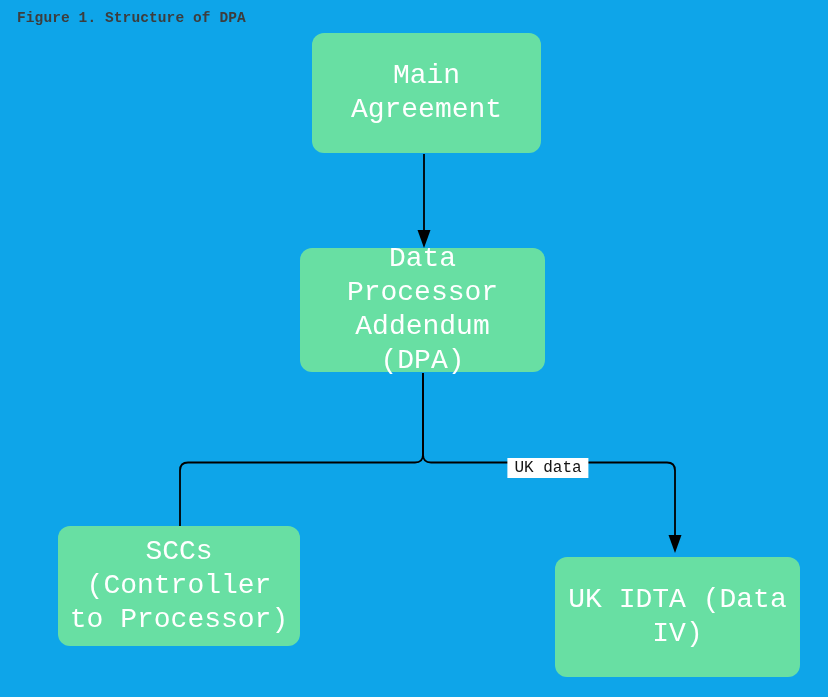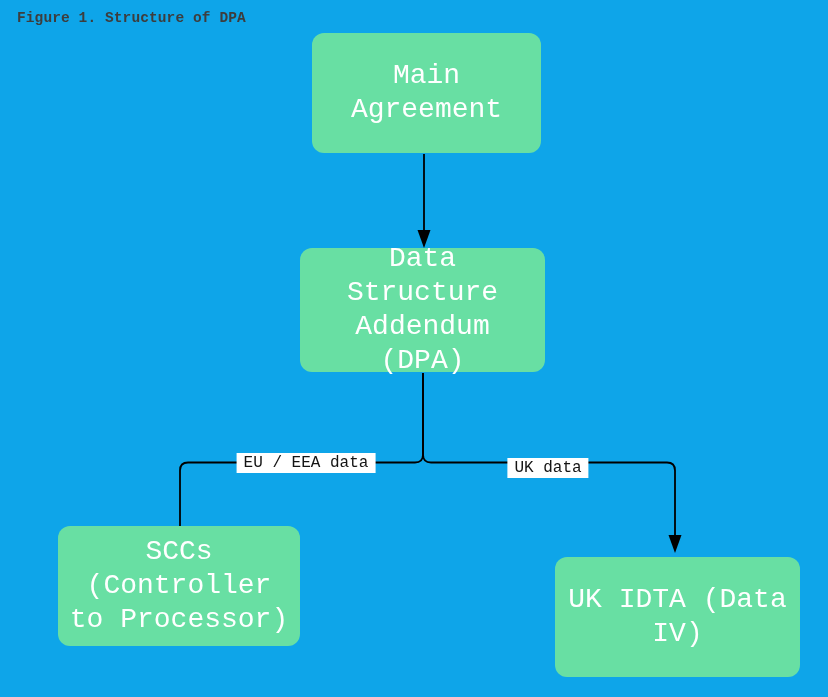--- a/index.html
+++ b/index.html
@@ -84,23 +84,22 @@
 
     <path d="M423,373 V454.5 Q423,462.5 415,462.5 H188 Q180,462.5 180,470.5 V537"></path>
     <polygon points="173.5,535 186.5,535 180,553"></polygon>
 
     <path d="M423,373 V454.5 Q423,462.5 431,462.5 H667 Q675,462.5 675,470.5 V537"></path>
     <polygon points="668.5,535 681.5,535 675,553"></polygon>
   </svg>
 
   <div class="node n-main">Main Agreement</div>
 
-  <div class="node n-dpa">Data Structure Addendum (DPA)</div>
+  <div class="node n-dpa">Data Processor Addendum (DPA)</div>
 
   <div class="node n-sccs">SCCs (Controller to Processor)</div>
 
   <div class="node n-uk">UK IDTA (Data IV)</div>
 
-  <div class="edge-label l-eu">EU / EEA data</div>
 
   <div class="edge-label l-uk">UK data</div>
 
 </div>
 
 </body></html>

